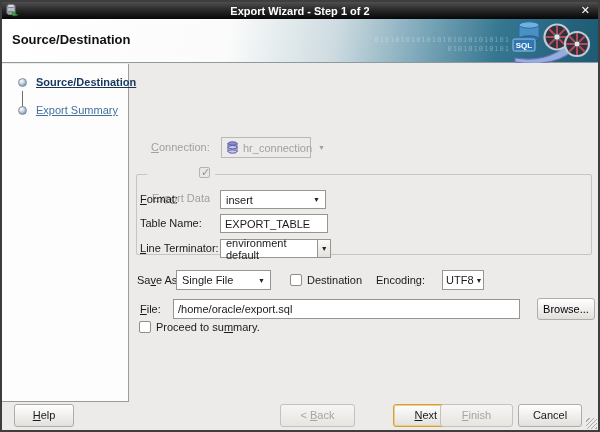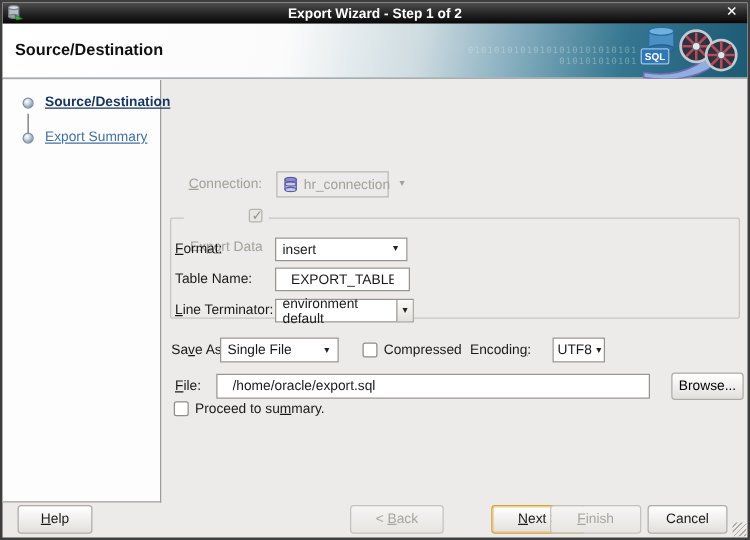--- a/index.html
+++ b/index.html
@@ -44,21 +44,21 @@
   .step-label.active { font-weight:bold; color:#17365d; }
   .step-label.link { color:#4470a1; }
 
   
   .content { position:absolute; left:127px; top:62px; right:0; bottom:0; }
   .lbl { position:absolute; height:19px; line-height:19px; white-space:nowrap; }
   .lbl.disabled { color:#a3a09a; }
 
   .textfield, .combo { position:absolute; background:#fff; border:1px solid #97958f;
             font-family:inherit; font-size:11px; color:#1a1a1a; }
-  .textfield { padding:0 12px; }
+  .textfield { padding:0 4px; }
   input.textfield { outline:none; }
   .combo { display:flex; align-items:center; padding:0 5px; }
   .combo .arrow { margin-left:auto; font-size:7px; color:#222; padding-left:6px; }
   .combo .arrow-btn { margin-left:auto; align-self:stretch; width:16px;
             border-left:1px solid #97958f; display:flex; align-items:center;
             justify-content:center; font-size:7px; color:#222;
             background:linear-gradient(#fbfaf8,#e4e2de); }
   .combo.disabled { background:#ecebe9; border-color:#bab8b4; color:#a3a09a; }
   .combo.disabled .arrow { color:#a3a09a; }
 
@@ -191,21 +191,21 @@
       <span>environment default</span>
       <span class="arrow-btn">▼</span>
     </div>
 
     <span class="lbl" style="left:8px; top:207px;">Sa<u>v</u>e As</span>
     <div class="combo" style="left:47px; top:206px; width:95px; height:20px;">
       <span>Single File</span>
       <span class="arrow">▼</span>
     </div>
     <span class="cb" style="left:161px; top:210px;"></span>
-    <span class="lbl" style="left:178px; top:207px;">Compressed</span>
+    <span class="lbl" style="left:178px; top:207px;">Destination</span>
     <span class="lbl" style="left:247px; top:207px;">Encodin<u>g</u>:</span>
     <div class="combo" style="left:313px; top:206px; width:42px; height:20px; padding:0 3px;">
       <span>UTF8</span>
       <span class="arrow" style="padding-left:2px;">▼</span>
     </div>
 
     <span class="lbl" style="left:11px; top:236px;"><u>F</u>ile:</span>
     <input class="textfield" style="left: 44px; top: 235px; width: 347px; height: 20px;" value="/home/oracle/export.sql">
     <button class="browse-btn" style="left:408px; top:234px; width:58px;">Browse...</button>
 

